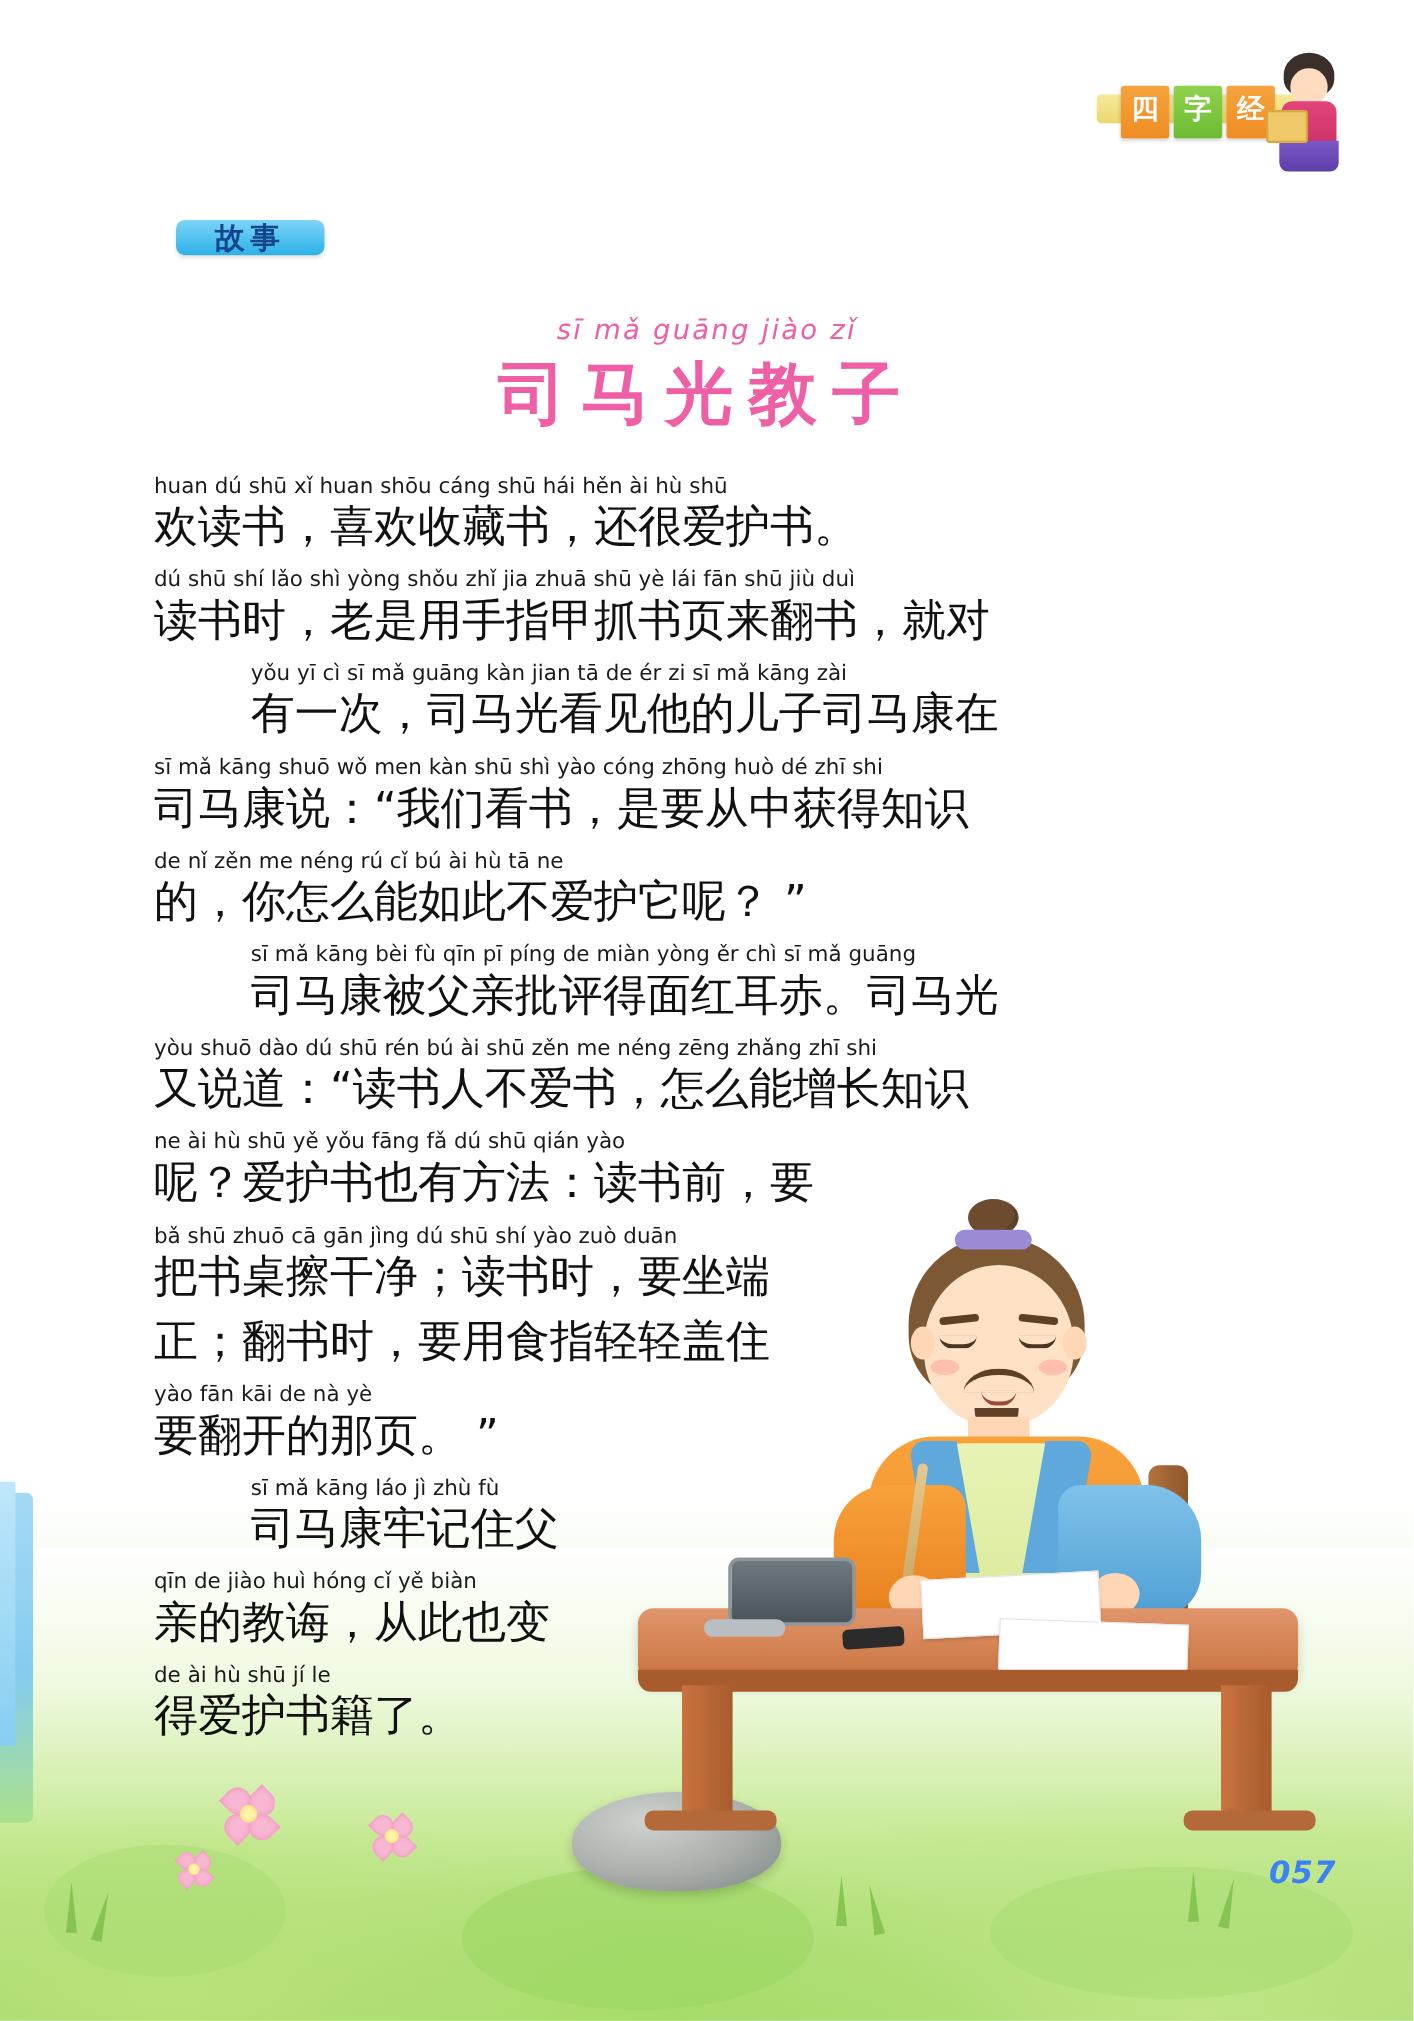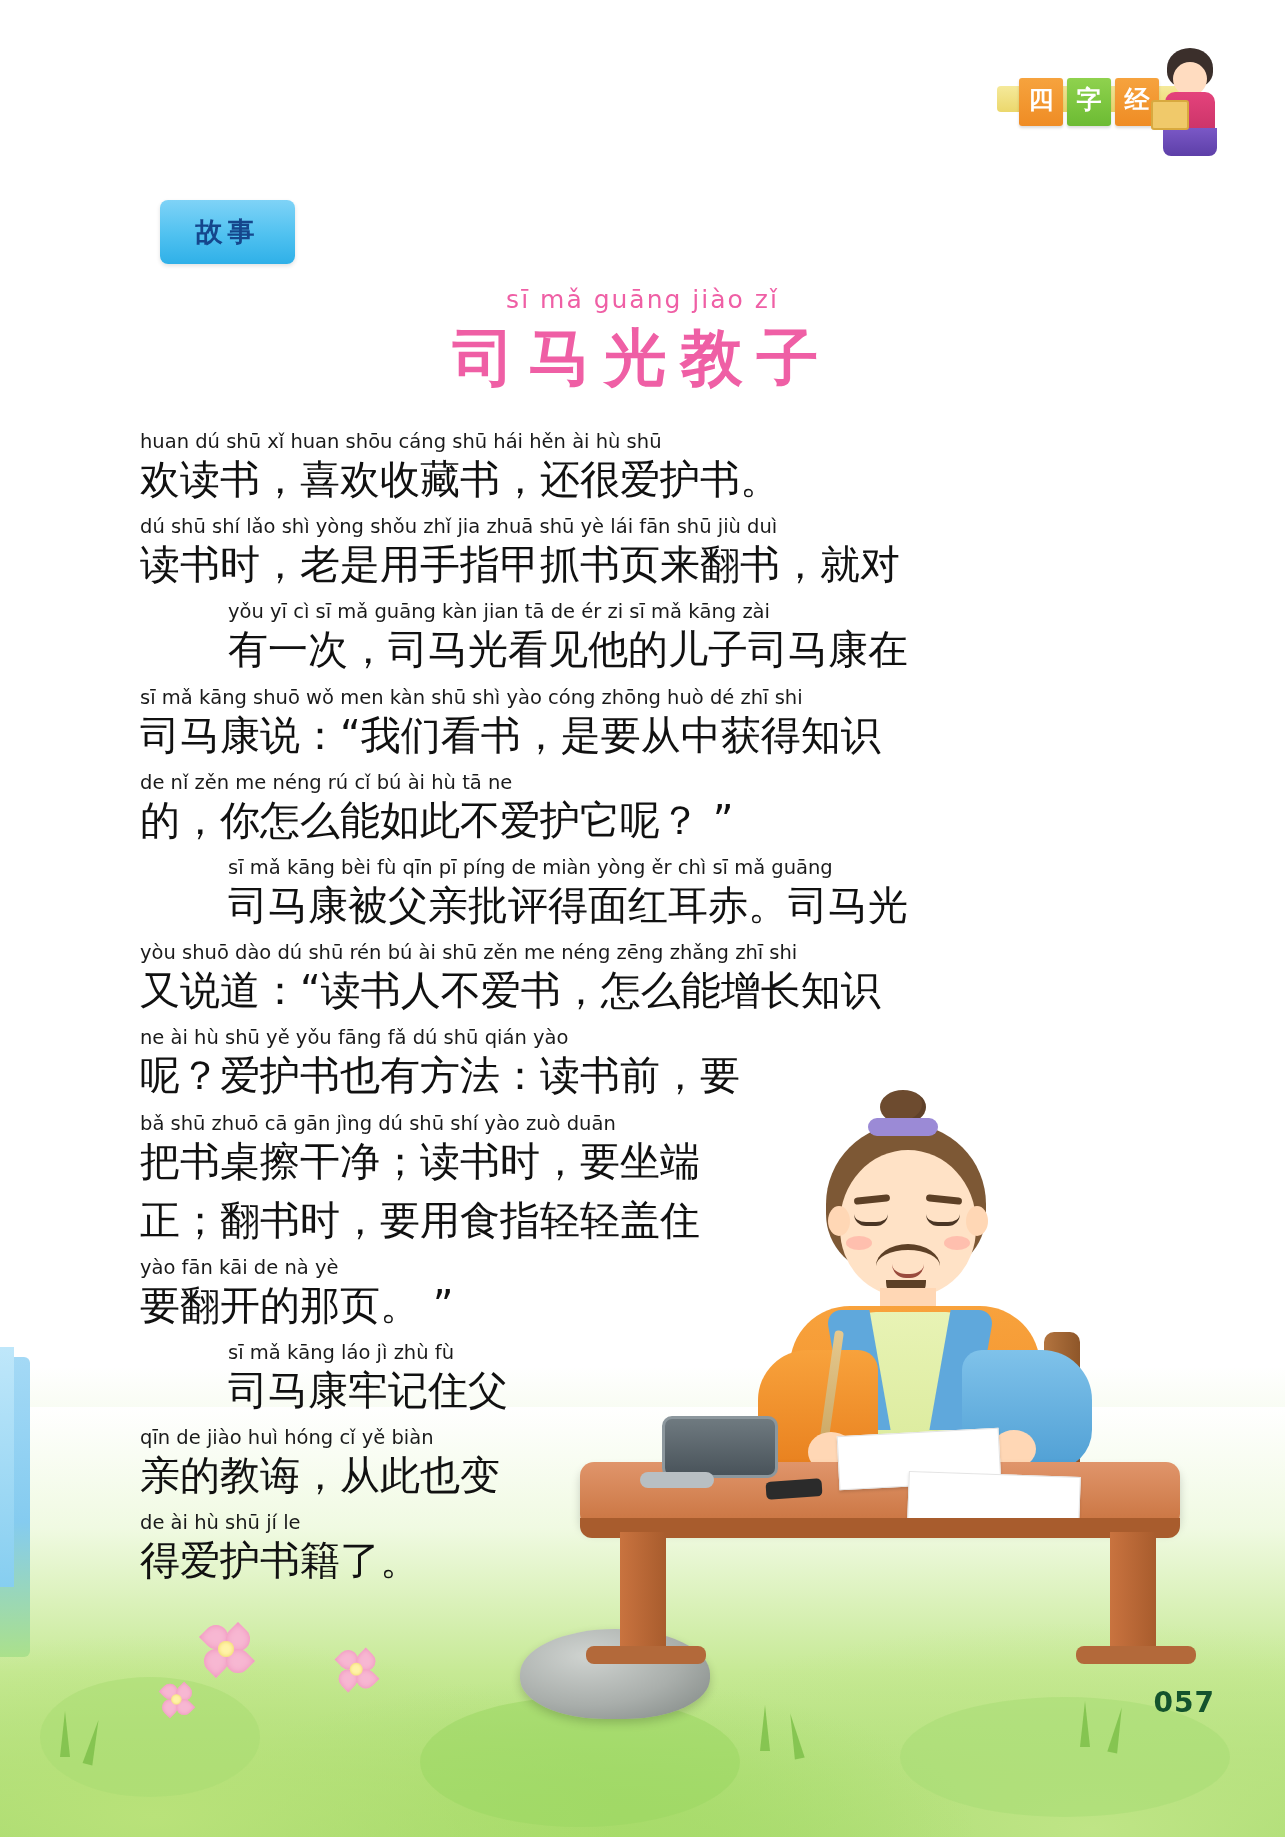--- a/index.html
+++ b/index.html
@@ -162,21 +162,21 @@
     width: 34px; height: 26px;
     background: #f0c96a;
     border: 2px solid #d8a93f;
     border-radius: 3px;
   }
 
   
   .section-tag {
     position: absolute;
     left: 160px; top: 200px;
-    width: 135px; height: 64px;
+    width: 135px; height: 32px;
     background: linear-gradient(to bottom,#7fd3f7 0%, #4fc1f0 55%, #2fb0e8 100%);
     border-radius: 8px;
     box-shadow: 0 2px 4px rgba(0,0,0,.12);
     display: flex;
     align-items: center;
     justify-content: center;
   }
   .section-tag span {
     color: #15468c;
     font-size: 27px;
@@ -191,20 +191,21 @@
     left: 0; top: 285px;
     width: 1285px;
     text-align: center;
   }
   .title-pinyin {
     color: #ef5fa5;
     font-size: 25px;
     letter-spacing: 2px;
     font-family: "DejaVu Sans", sans-serif;
     margin-bottom: 2px;
+    font-style: italic;
   }
   .title-han {
     color: #ef5fa5;
     font-size: 62px;
     font-weight: bold;
     letter-spacing: 14px;
     font-family: "DejaVu Sans", sans-serif;
     text-shadow: 2px 2px 0 rgba(255,255,255,.8);
   }
 
@@ -434,23 +435,24 @@
     background: linear-gradient(to right,#b3743f,#8e5629);
     border-radius: 10px;
   }
 
   
   .page-num {
     position: absolute;
     right: 70px; bottom: 118px;
     font-size: 28px;
     font-weight: bold;
-    color: #14532d;
+    color: #3b82f6;
     font-family: "DejaVu Sans", sans-serif;
     letter-spacing: 1px;
+    font-style: italic;
   }
 </style>
 </head>
 <body>
 
 <div class="page">
 
   <div class="bg-grass-top"></div>
   <div class="bg-grass"></div>
   <div class="bg-left-stripe"></div>

